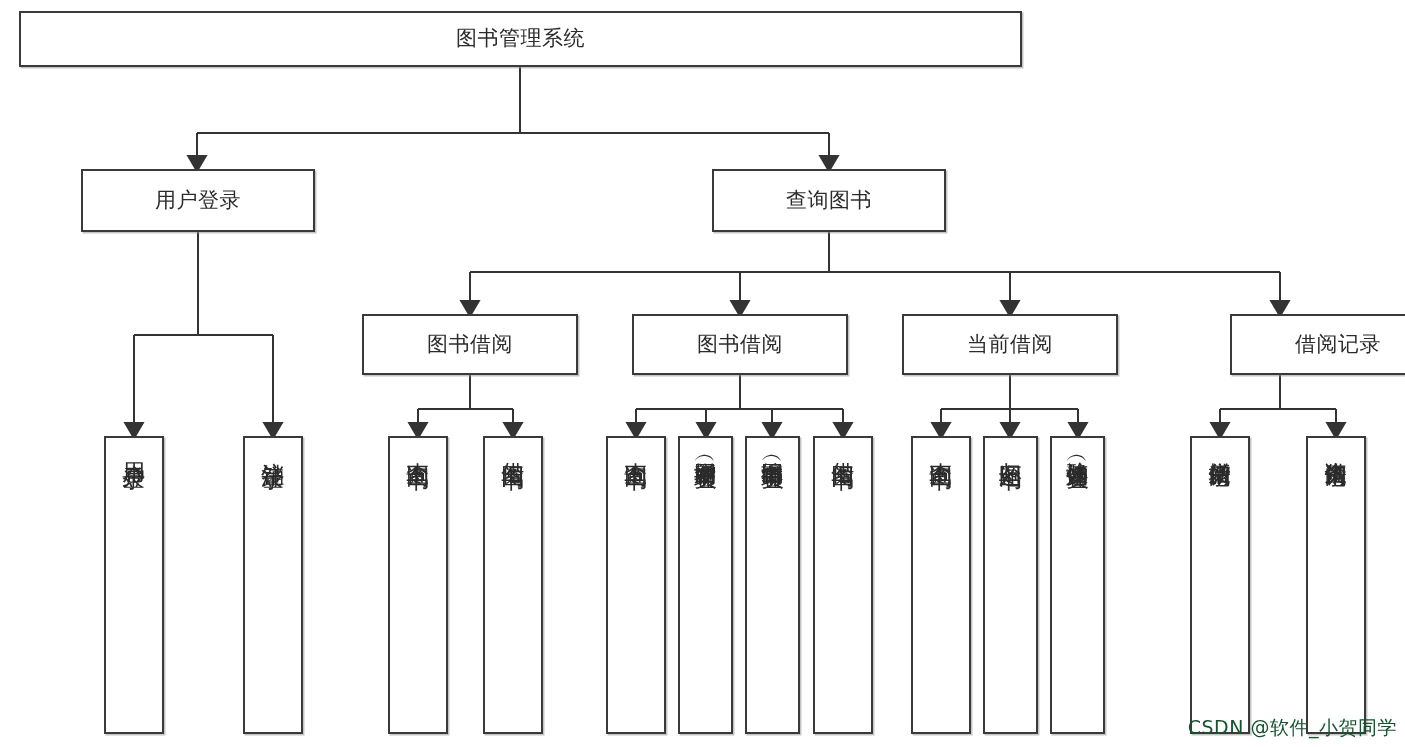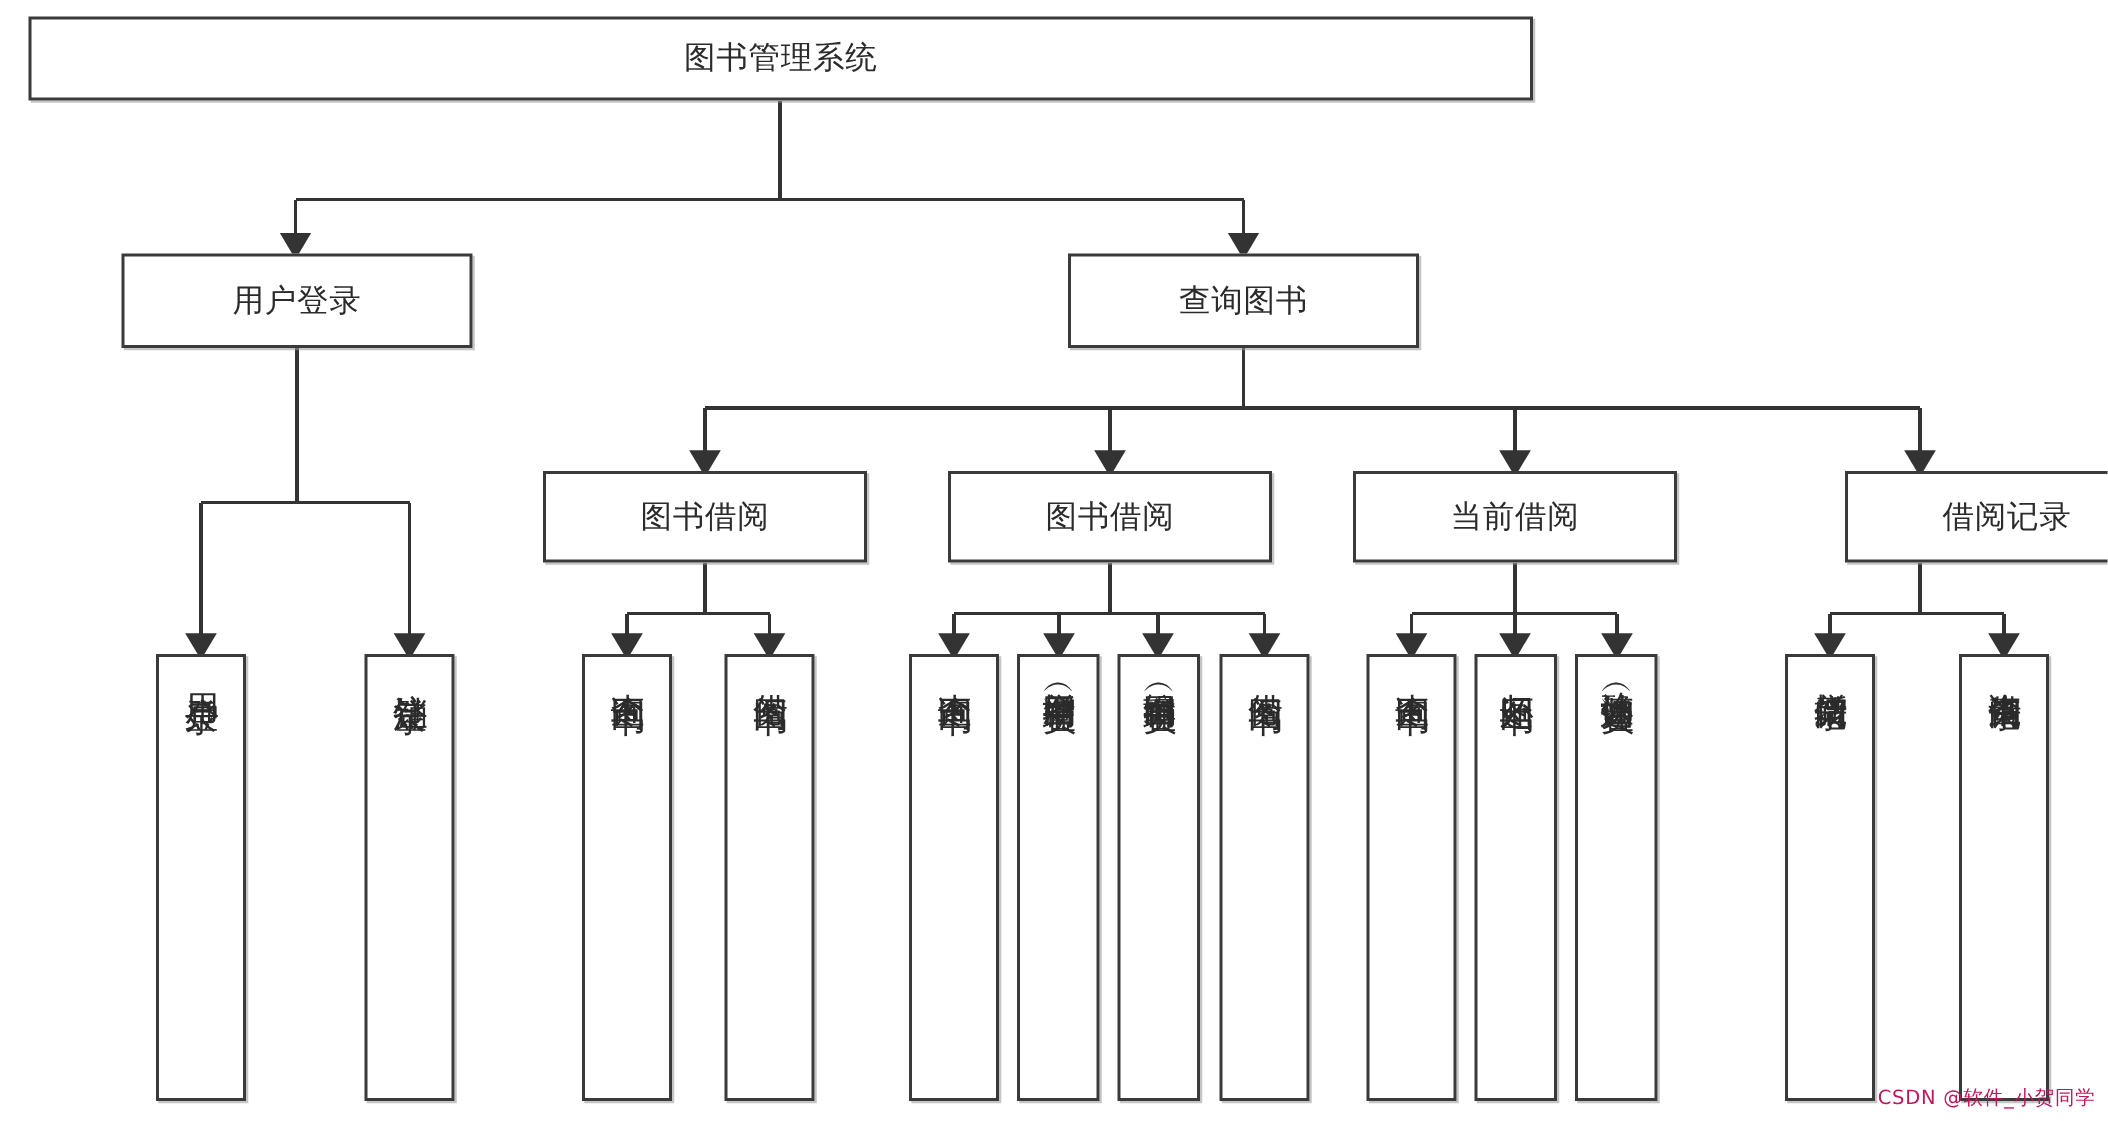--- a/index.html
+++ b/index.html
@@ -63,22 +63,22 @@
     height: auto;
   }
   .node.vertical.tall .label {
     font-size: 22px;
     letter-spacing: 1px;
   }
   .watermark {
     position: absolute;
     right: 8px;
     bottom: 6px;
-    font-size: 13px;
-    color: #be185d;
+    font-size: 19px;
+    color: #14532d;
     letter-spacing: 0.5px;
     user-select: none;
   }
 </style>
 </head>
 <body>
 
 <div id="diagram-root">
 
   <svg class="wires" viewBox="0 0 1405 747" preserveAspectRatio="none">

